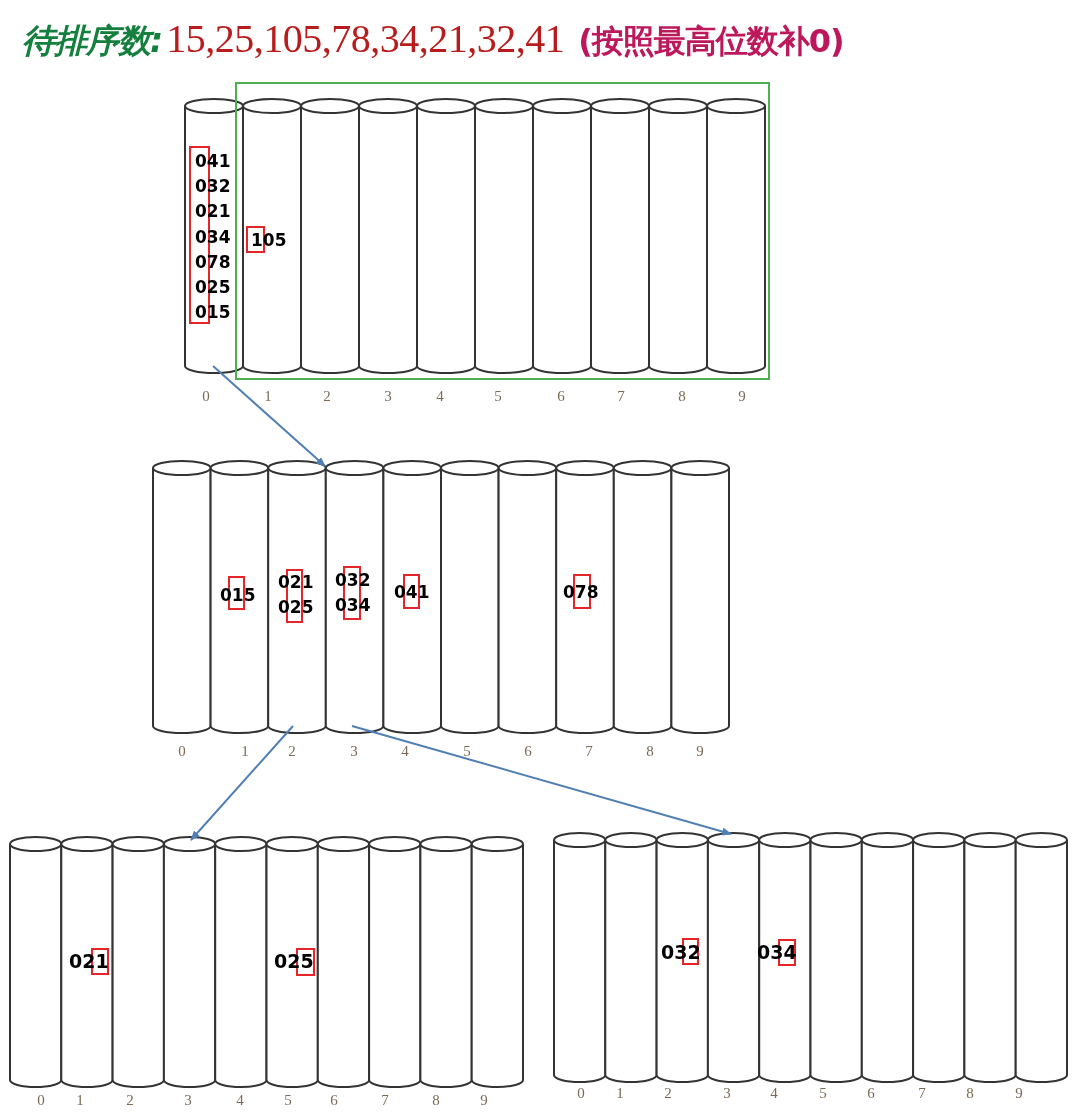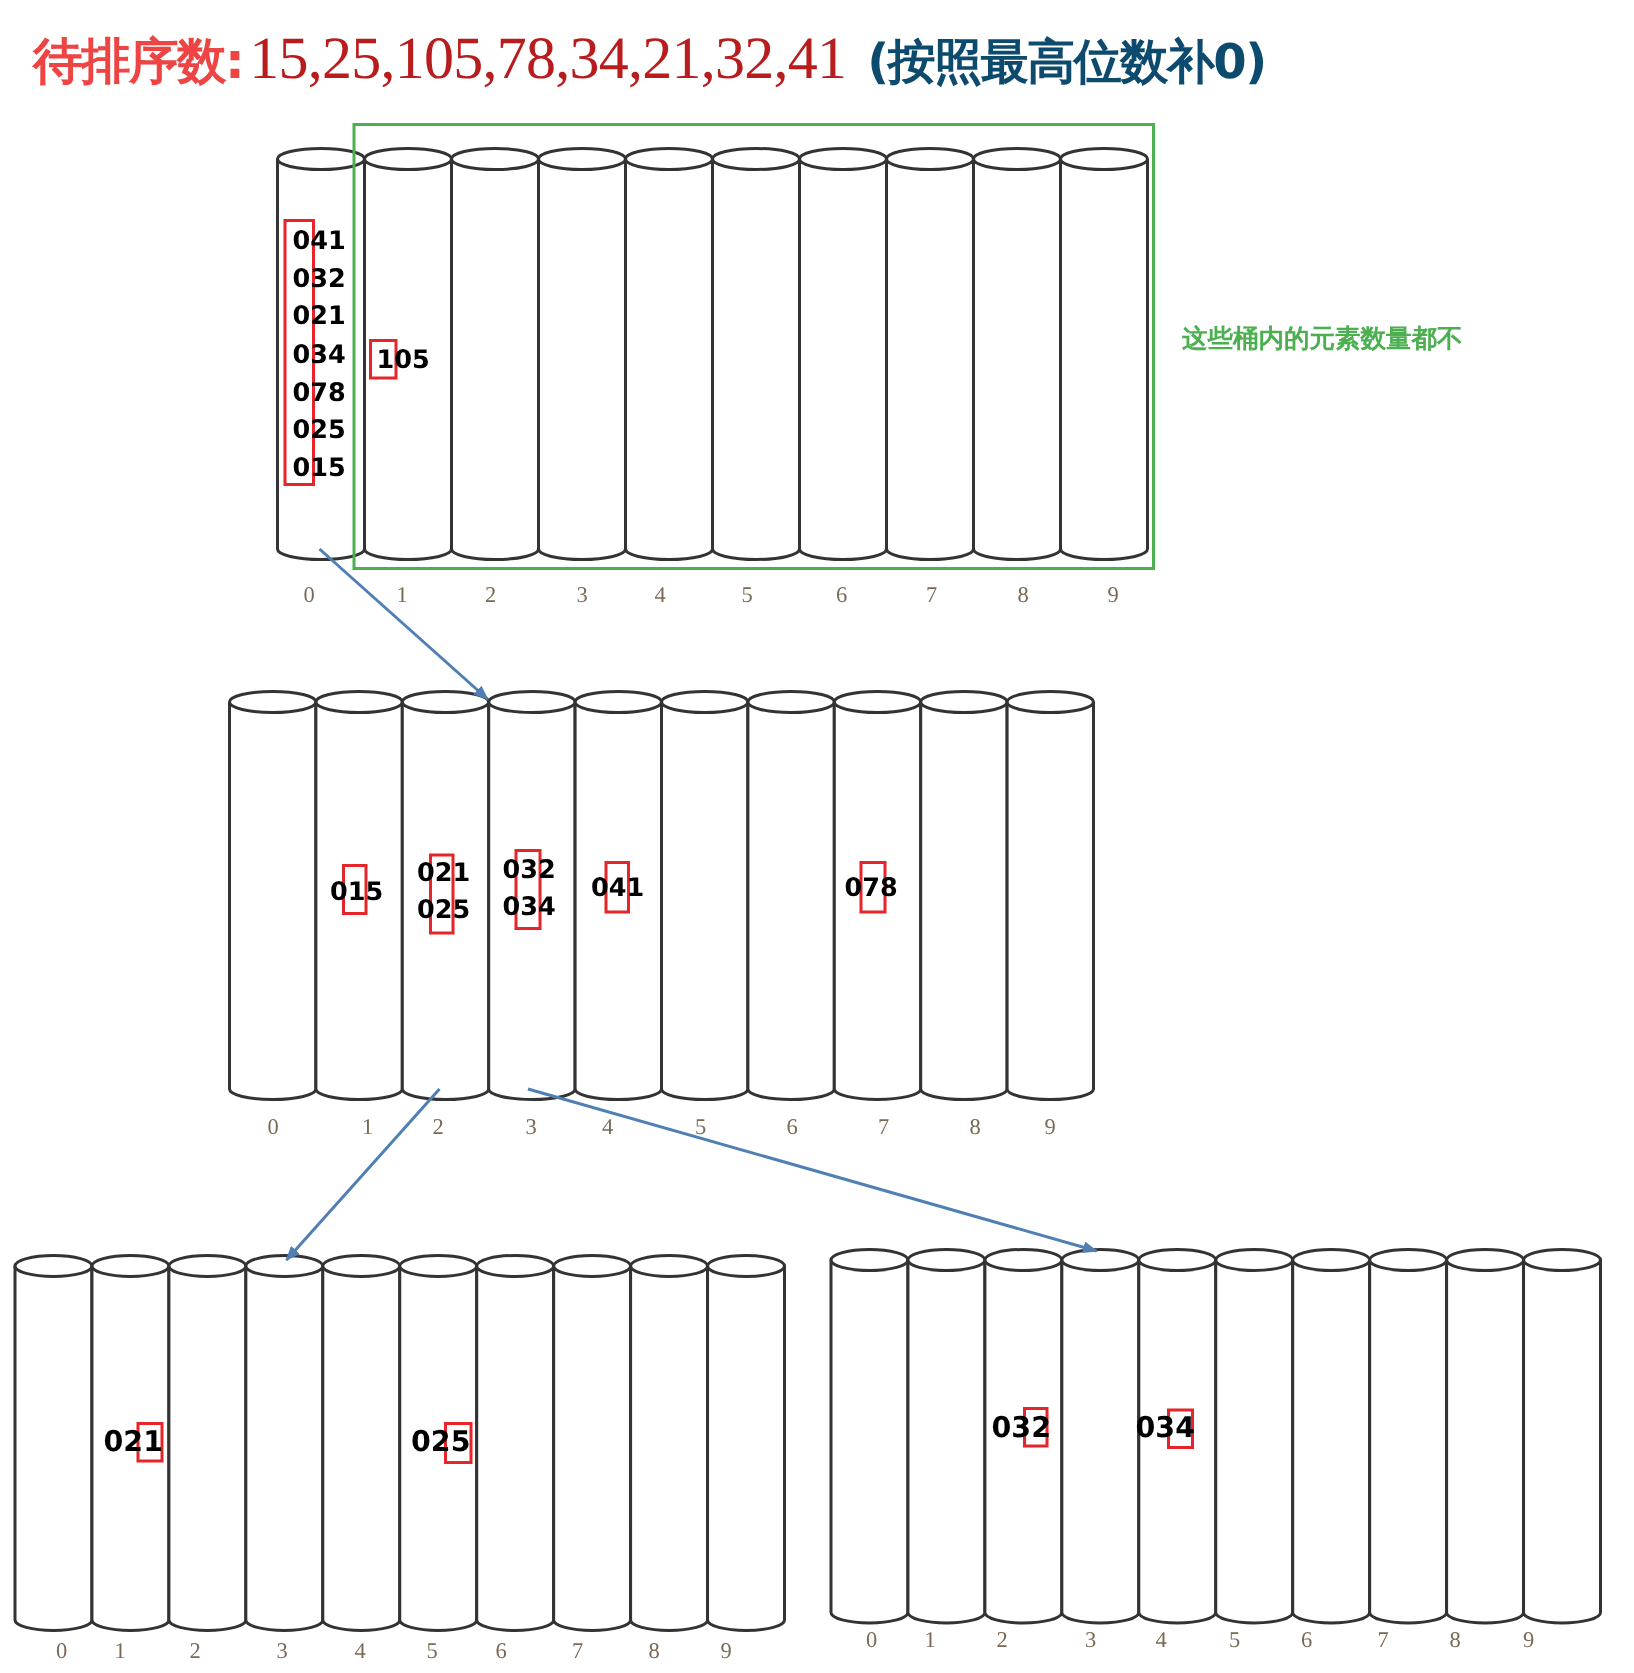--- a/index.html
+++ b/index.html
@@ -1,21 +1,21 @@
 <!DOCTYPE html>
 <html><head>
 <meta charset="utf-8">
 <style>
   html, body { margin: 0; padding: 0; background: #ffffff; }
   body { width: 1089px; height: 1115px; position: relative; overflow: hidden;
          font-family: "DejaVu Sans", "Liberation Sans", sans-serif; }
   .title { position: absolute; left: 22px; top: 14px; white-space: nowrap; line-height: 50px; }
-  .title .label { font-size: 33px; font-weight: bold; color: #ef4444; letter-spacing: -1px; }
+  .title .label { font-size: 33px; font-weight: bold; color: #15803d; letter-spacing: -1px; font-style: italic; }
   .title .nums { font-family: Liberation Serif, serif; font-size: 40px; color: #b91c1c; margin-left: 4px; letter-spacing: -0.5px; }
-  .title .note { font-size: 32px; font-weight: bold; color: #0c4a6e; margin-left: 14px; letter-spacing: -1px; }
+  .title .note { font-size: 32px; font-weight: bold; color: #be185d; margin-left: 14px; letter-spacing: -1px; }
   .diagram { position: absolute; left: 0; top: 0; }
   .note-green { position: absolute; left: 788px; top: 214px; color: #4caf50; font-weight: bold;
                 font-size: 17px; line-height: 25px; width: 260px; }
   .layer { position: absolute; left: 0; top: 0; width: 1089px; height: 1115px; }
   .elem { position: absolute; font-family: "DejaVu Sans", sans-serif; font-weight: bold;
           font-size: 17px; color: #000; line-height: 25px; white-space: nowrap; }
   .elem-lg { font-size: 19px; }
 </style>
 </head>
 <body>
@@ -281,14 +281,13 @@
   <div class="elem" style="left:563px; top:580px;">078</div>
 
   <div class="elem elem-lg" style="left:69px; top:949px;">021</div>
   <div class="elem elem-lg" style="left:274px; top:949px;">025</div>
 
   <div class="elem elem-lg" style="left:661px; top:940px;">032</div>
   <div class="elem elem-lg" style="left:757px; top:940px;">034</div>
 </div>
 
 <div class="note-green">
-  <div>这些桶内的元素数量都不</div>
 </div>
 
 </body></html>

